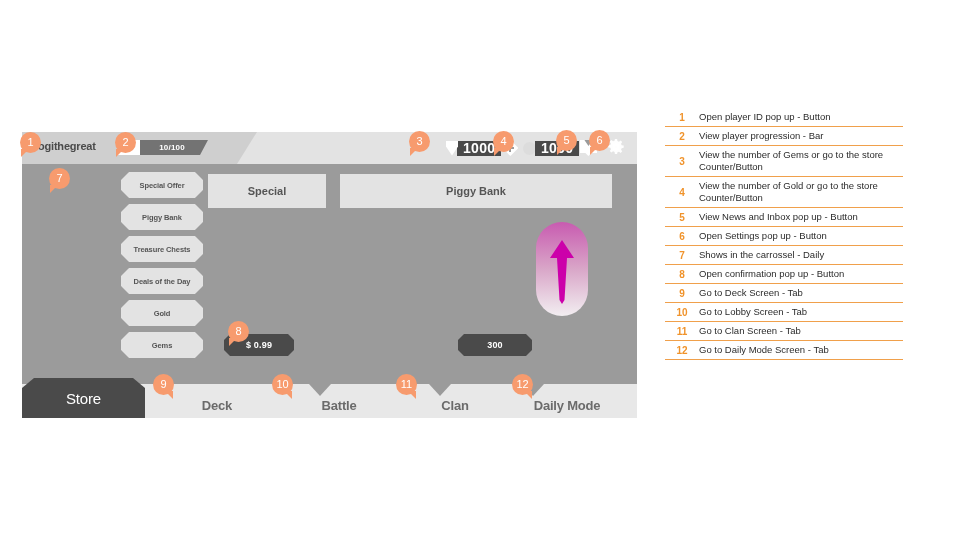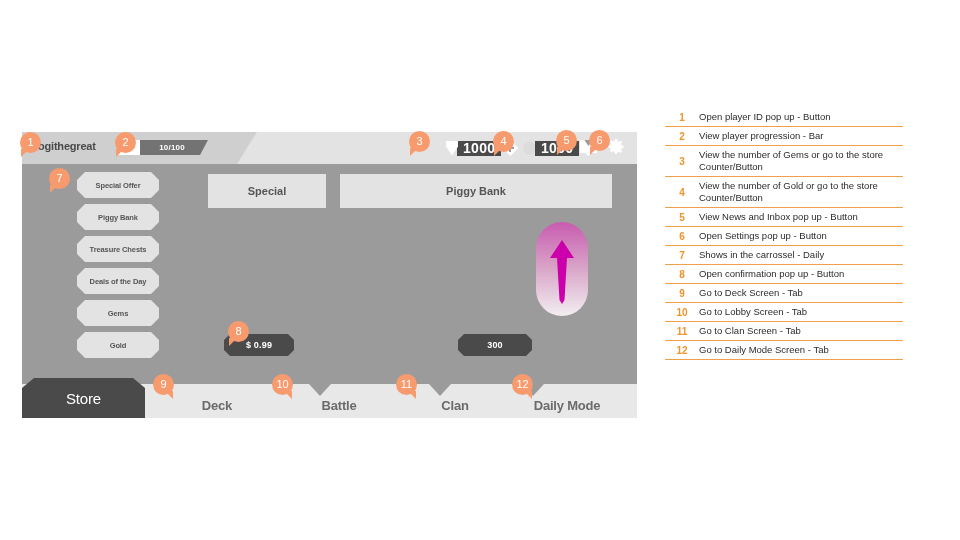--- a/index.html
+++ b/index.html
@@ -93,21 +93,21 @@
   
   .sidebar {
     position:absolute; left:0; top:32px; width:50px; height:206px;
     background:#9b9b9b;
   }
   .side-list { position:absolute; left:55px; top:40px; width:82px; }
   .side-btn {
     width:82px; height:26px; background:#e3e3e3; margin-bottom:6px;
     display:flex; align-items:center; justify-content:center;
     border-radius:8px;
-    font-size:7.5px; font-weight:700; color:#555; letter-spacing:-0.1px;
+    font-size:7.5px; font-weight:700; color:#555; letter-spacing:-0.1px;margin-left:44px;
   }
   .side-btn.first { border-radius:8px 8px 8px 8px; clip-path: polygon(0 8px, 8px 0, 74px 0, 82px 8px, 82px 18px, 74px 26px, 8px 26px, 0 18px); }
 
   
   .panel { position:absolute; background:#9b9b9b; }
   .panel-header {
     background:#e3e3e3; width:100%; height:34px;
     display:flex; align-items:center; justify-content:center;
     font-size:11px; font-weight:700; color:#555;
   }
@@ -240,24 +240,24 @@
       <div class="side-btn first">
         <span>Piggy Bank</span>
       </div>
       <div class="side-btn first">
         <span>Treasure Chests</span>
       </div>
       <div class="side-btn first">
         <span>Deals of the Day</span>
       </div>
       <div class="side-btn first">
+        <span>Gold</span>
+      </div>
+      <div class="side-btn first">
         <span>Gems</span>
-      </div>
-      <div class="side-btn first">
-        <span>Gold</span>
       </div>
     </div>
 
     <div class="panel panel-special">
       <div class="panel-header">
         <span>Special</span>
       </div>
       <div class="panel-body">
         <div class="price-pill price-special">
           <span>$ 0.99</span>

